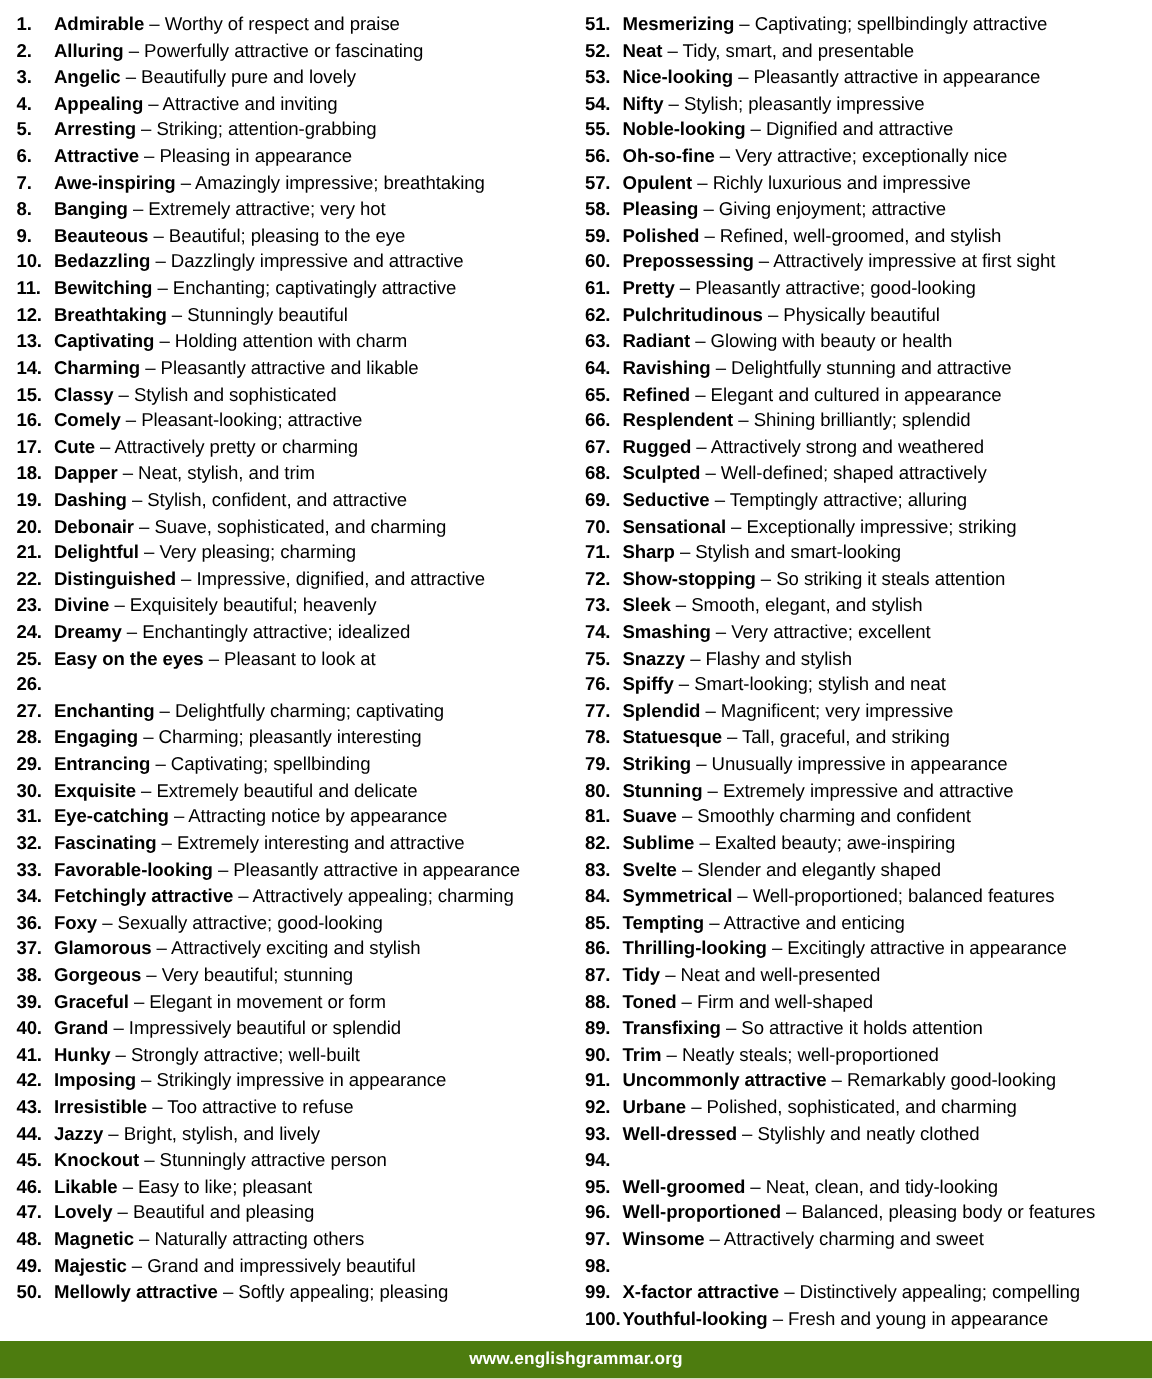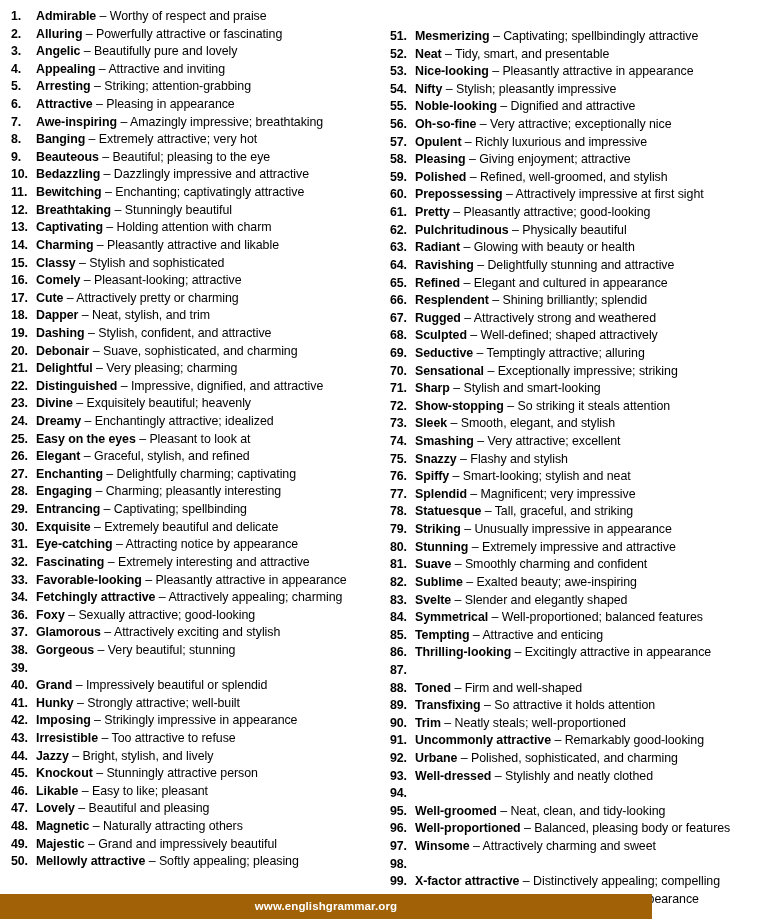--- a/index.html
+++ b/index.html
@@ -43,21 +43,20 @@
   }
 
   .column-left {
     padding-left: 11px;
     padding-right: 2px;
   }
 
   .column-right {
     padding-left: 6px;
     padding-right: 2px;
-    margin-top: 20px;
   }
 
   .entry {
     display: flex;
     flex-direction: row;
     align-items: baseline;
     height: 17.62px;
     line-height: 17.62px;
     white-space: nowrap;
     font-size: 12.4px;
@@ -89,23 +88,23 @@
   }
 
   .entry-def {
     font-weight: normal;
   }
 
   .footer-bar {
     position: absolute;
     left: 0;
     top: 894px;
-    width: 652px;
+    width: 768px;
     height: 25px;
-    background: #a16207;
+    background: #4d7c0f;
     display: flex;
     align-items: center;
     justify-content: center;
   }
 
   .footer-text {
     color: #ffffff;
     font-size: 11.5px;
     font-weight: bold;
     letter-spacing: 0.1px;
@@ -213,21 +212,20 @@
         <div class="entry">
           <span class="entry-num">24.</span>
           <span class="entry-text"><span class="entry-word">Dreamy</span><span class="entry-dash"> – </span><span class="entry-def">Enchantingly attractive; idealized</span></span>
         </div>
         <div class="entry">
           <span class="entry-num">25.</span>
           <span class="entry-text"><span class="entry-word">Easy on the eyes</span><span class="entry-dash"> – </span><span class="entry-def">Pleasant to look at</span></span>
         </div>
         <div class="entry">
           <span class="entry-num">26.</span>
-          <span class="entry-text"><span class="entry-word">Elegant</span><span class="entry-dash"> – </span><span class="entry-def">Graceful, stylish, and refined</span></span>
         </div>
         <div class="entry">
           <span class="entry-num">27.</span>
           <span class="entry-text"><span class="entry-word">Enchanting</span><span class="entry-dash"> – </span><span class="entry-def">Delightfully charming; captivating</span></span>
         </div>
         <div class="entry">
           <span class="entry-num">28.</span>
           <span class="entry-text"><span class="entry-word">Engaging</span><span class="entry-dash"> – </span><span class="entry-def">Charming; pleasantly interesting</span></span>
         </div>
         <div class="entry">
@@ -261,20 +259,21 @@
         <div class="entry">
           <span class="entry-num">37.</span>
           <span class="entry-text"><span class="entry-word">Glamorous</span><span class="entry-dash"> – </span><span class="entry-def">Attractively exciting and stylish</span></span>
         </div>
         <div class="entry">
           <span class="entry-num">38.</span>
           <span class="entry-text"><span class="entry-word">Gorgeous</span><span class="entry-dash"> – </span><span class="entry-def">Very beautiful; stunning</span></span>
         </div>
         <div class="entry">
           <span class="entry-num">39.</span>
+          <span class="entry-text"><span class="entry-word">Graceful</span><span class="entry-dash"> – </span><span class="entry-def">Elegant in movement or form</span></span>
         </div>
         <div class="entry">
           <span class="entry-num">40.</span>
           <span class="entry-text"><span class="entry-word">Grand</span><span class="entry-dash"> – </span><span class="entry-def">Impressively beautiful or splendid</span></span>
         </div>
         <div class="entry">
           <span class="entry-num">41.</span>
           <span class="entry-text"><span class="entry-word">Hunky</span><span class="entry-dash"> – </span><span class="entry-def">Strongly attractive; well-built</span></span>
         </div>
         <div class="entry">
@@ -454,20 +453,21 @@
         <div class="entry">
           <span class="entry-num">85.</span>
           <span class="entry-text"><span class="entry-word">Tempting</span><span class="entry-dash"> – </span><span class="entry-def">Attractive and enticing</span></span>
         </div>
         <div class="entry">
           <span class="entry-num">86.</span>
           <span class="entry-text"><span class="entry-word">Thrilling-looking</span><span class="entry-dash"> – </span><span class="entry-def">Excitingly attractive in appearance</span></span>
         </div>
         <div class="entry">
           <span class="entry-num">87.</span>
+          <span class="entry-text"><span class="entry-word">Tidy</span><span class="entry-dash"> – </span><span class="entry-def">Neat and well-presented</span></span>
         </div>
         <div class="entry">
           <span class="entry-num">88.</span>
           <span class="entry-text"><span class="entry-word">Toned</span><span class="entry-dash"> – </span><span class="entry-def">Firm and well-shaped</span></span>
         </div>
         <div class="entry">
           <span class="entry-num">89.</span>
           <span class="entry-text"><span class="entry-word">Transfixing</span><span class="entry-dash"> – </span><span class="entry-def">So attractive it holds attention</span></span>
         </div>
         <div class="entry">

